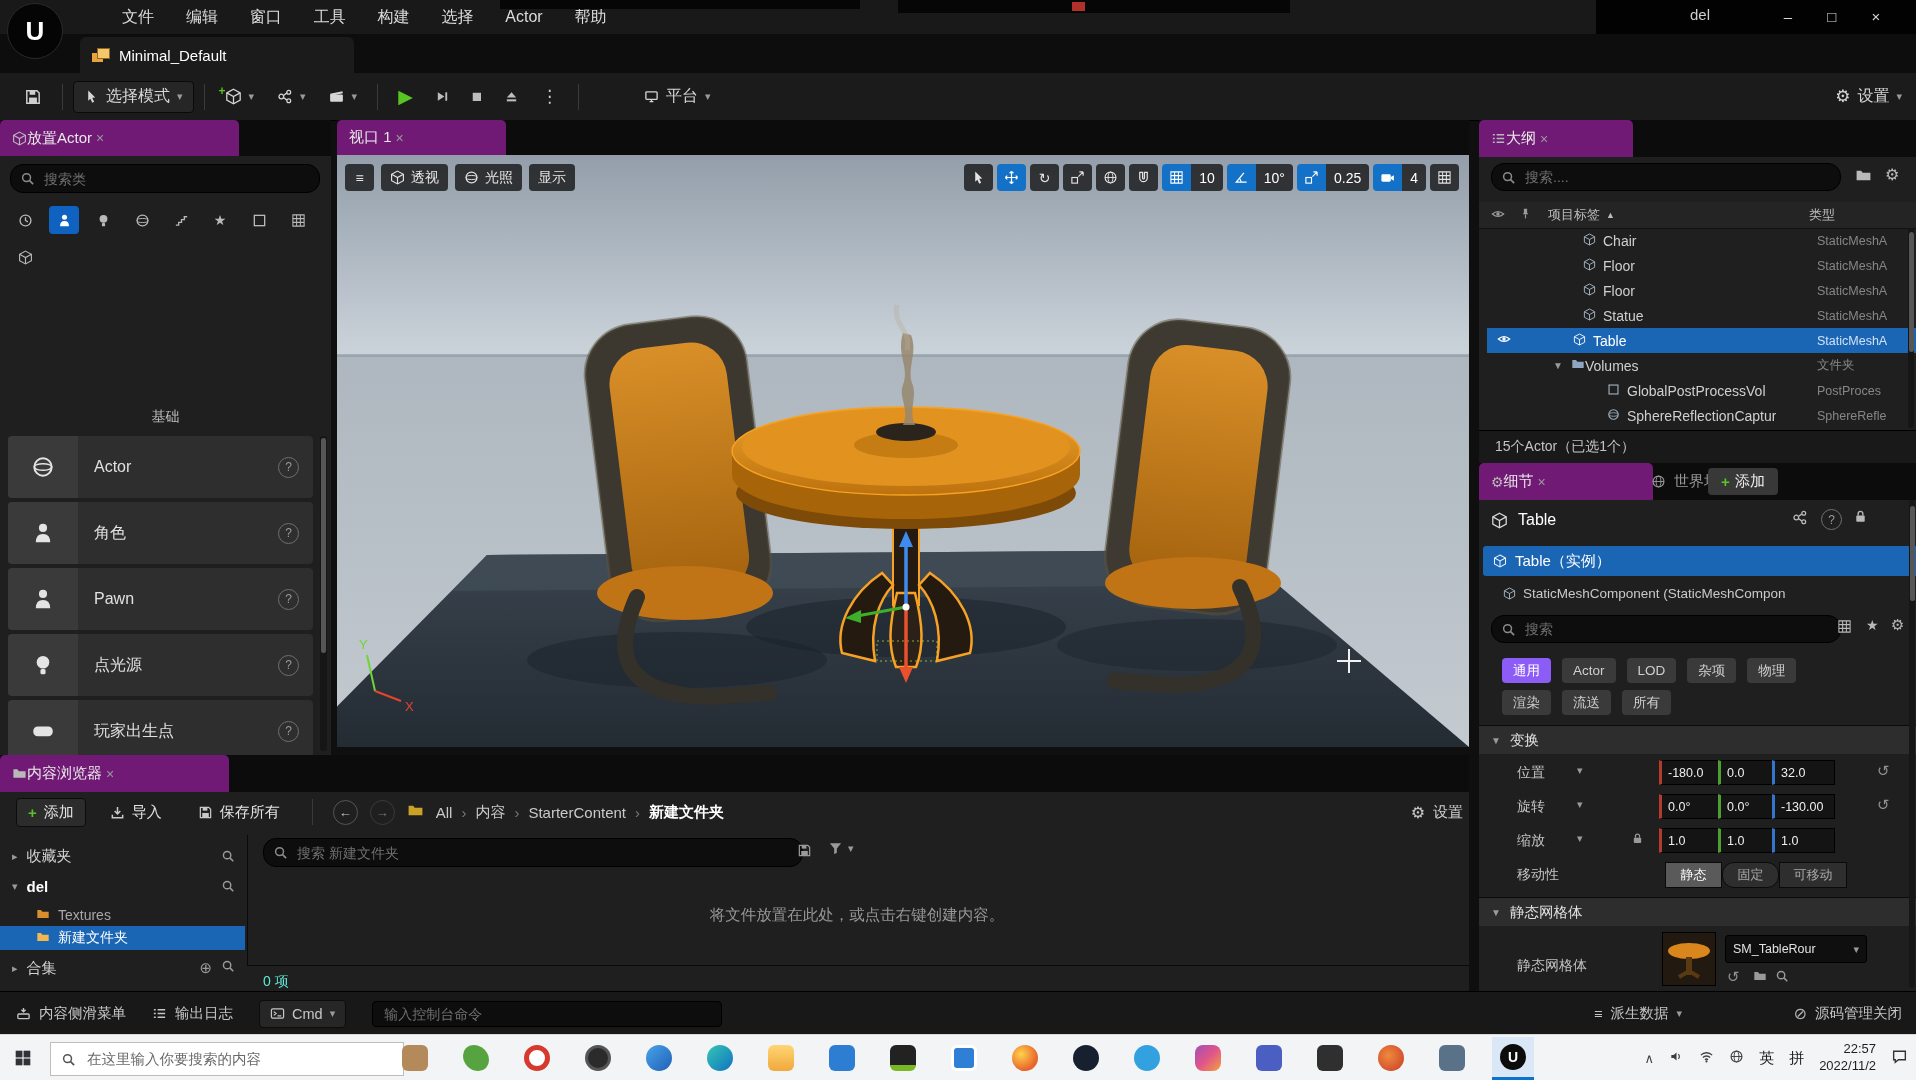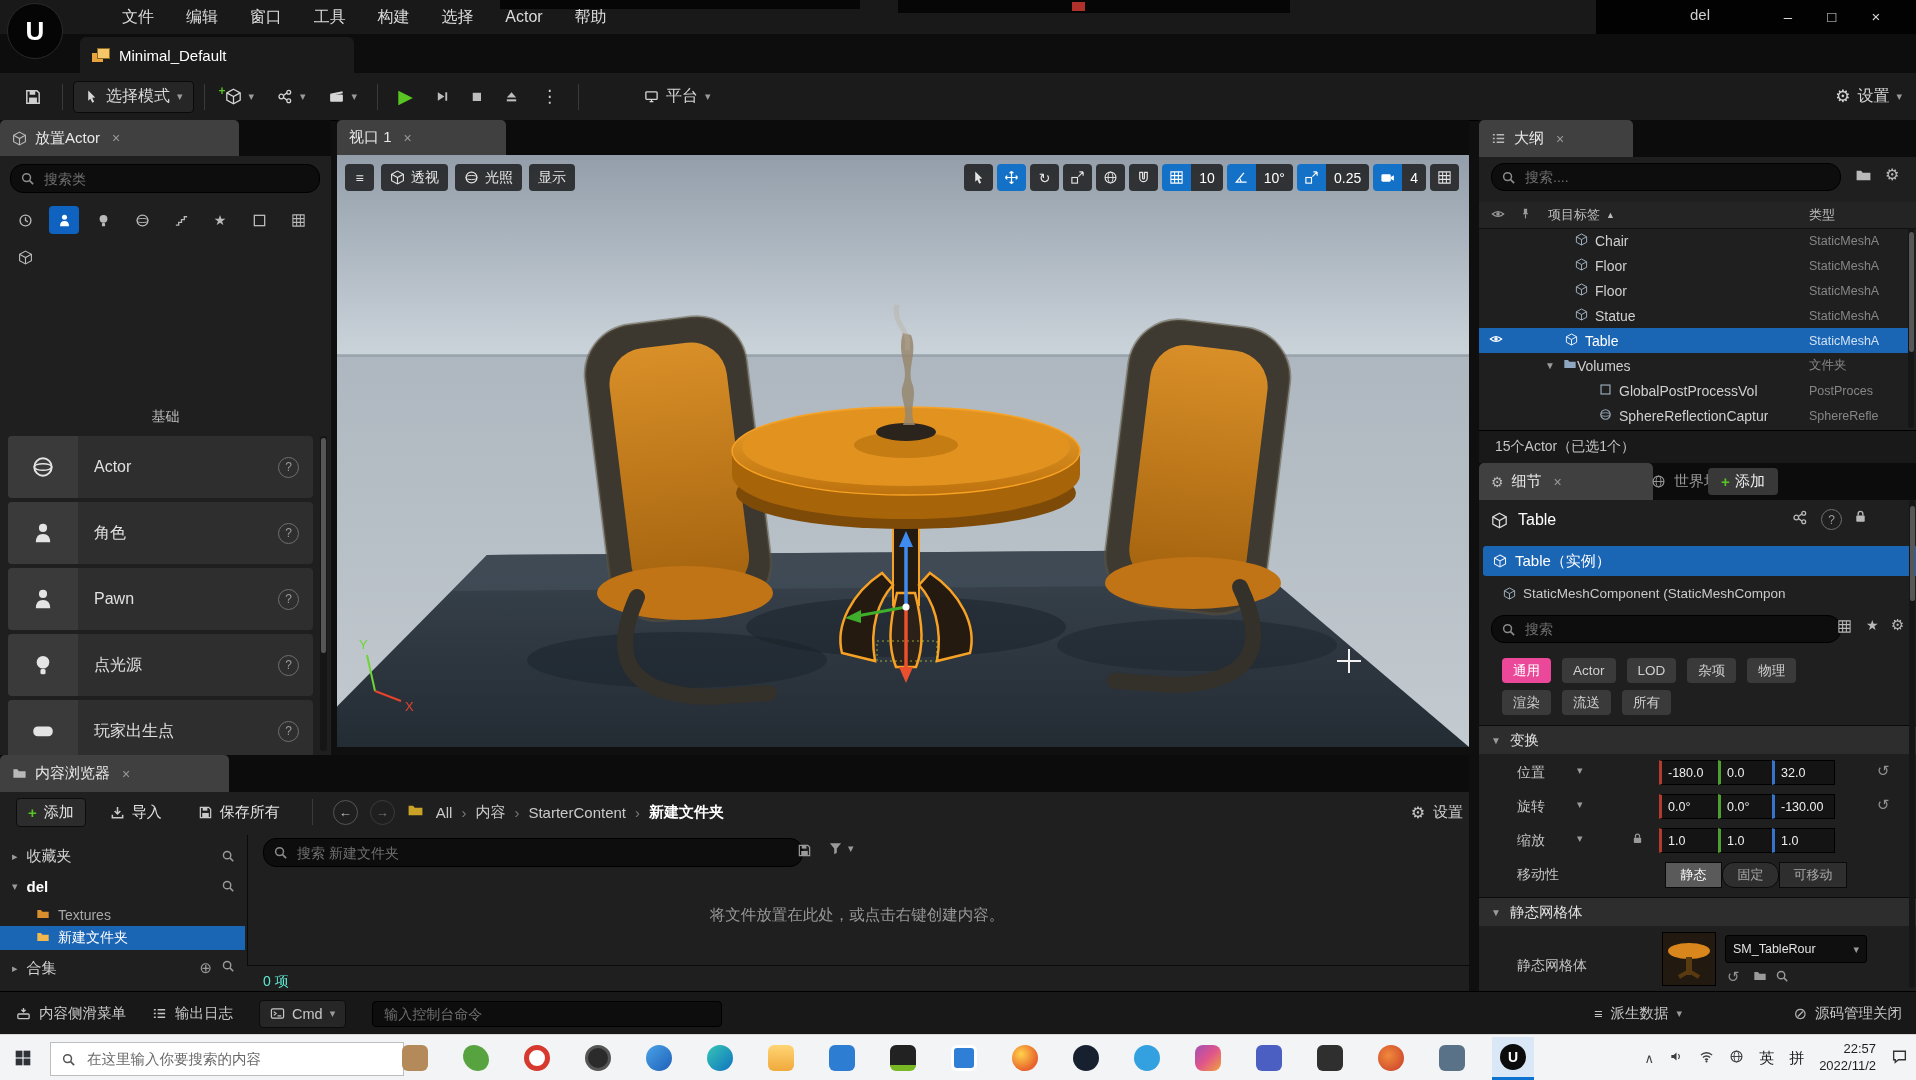--- a/index.html
+++ b/index.html
@@ -33,21 +33,21 @@
   .tbtn{height:30px;display:flex;align-items:center;gap:7px;padding:0 10px;border-radius:4px;color:#d6d6d6;font-size:16px;}
   .tbtn.box{background:#262626;border:1px solid #0a0a0a;}
   .vsep{width:1px;height:26px;background:#3a3a3a;margin:0 8px;}
   .chev{font-size:11px;color:#9a9a9a;}
   .playtri{color:#58c523;font-size:19px;}
   .greyico{color:#bdbdbd;}
   .kebab{font-size:17px;color:#cfcfcf;}
 
   
   .tabstrip{background:#0c0c0c;}
-  .ptab{height:100%;background:#404040;display:flex;align-items:center;gap:8px;padding:0 12px;color:#e8e8e8;font-size:15px;border-radius:5px 5px 0 0;}
+  .ptab{height:100%;background:#701a75;display:flex;align-items:center;gap:0;padding:0 12px;color:#e8e8e8;font-size:15px;border-radius:5px 5px 0 0;}
   .ptab .x{color:#9a9a9a;font-size:14px;margin-left:4px;}
   .searchpill{background:#0d0d0d;border:1px solid #000;border-radius:13px;display:flex;align-items:center;gap:7px;padding:0 9px;color:#7a7a7a;}
   .searchpill input{background:transparent;border:0;color:#cfcfcf;font-size:14px;width:100%;font-family:inherit;}
   .searchpill input::placeholder{color:#6f6f6f;}
 
   
   #place-panel{left:0;top:120px;width:331px;height:635px;background:#1f1f1f;overflow:hidden;}
   #place-tabstrip{left:0;top:0;width:331px;height:36px;}
   #pa-cats{left:10px;top:86px;width:311px;display:flex;gap:9px;flex-wrap:wrap;}
   .catic{width:30px;height:28px;border-radius:4px;display:flex;align-items:center;justify-content:center;color:#b9b9b9;}
@@ -71,36 +71,36 @@
   .vpval{height:27px;background:rgba(18,18,18,0.78);border-radius:0 4px 4px 0;display:flex;align-items:center;padding:0 8px;color:#fff;font-size:14px;}
   .vpico-b{width:29px;height:27px;background:#1372c8;border-radius:4px 0 0 4px;display:flex;align-items:center;justify-content:center;color:#fff;}
   #vp-right-tools{position:absolute;right:10px;top:9px;display:flex;gap:4px;align-items:center;}
   #vp-left-tools{position:absolute;left:8px;top:9px;display:flex;gap:7px;align-items:center;}
   #crosshair span{position:absolute;background:#f2f2f2;}
 
   
   #right-col{left:1479px;top:120px;width:437px;height:871px;background:#1f1f1f;overflow:hidden;}
   #outl-tabstrip{left:0;top:0;width:437px;height:37px;}
   .colhdr{color:#bdbdbd;font-size:13px;}
-  .o-row{position:absolute;left:0;width:430px;height:25px;display:flex;align-items:center;font-size:14px;color:#cfcfcf;}
+  .o-row{position:absolute;left:8px;width:430px;height:25px;display:flex;align-items:center;font-size:14px;color:#cfcfcf;}
   .o-row .typ{position:absolute;left:330px;width:98px;color:#868686;font-size:12.5px;white-space:nowrap;overflow:hidden;}
   .o-row.sel{background:#1b65b5;color:#fff;}
   .o-row.sel .typ{color:#cfe2f5;}
   .o-cube{color:#9fb0bf;margin-right:7px;}
   #outl-footer{left:0;top:310px;width:437px;height:32px;background:#191919;border-top:1px solid #000;display:flex;align-items:center;padding-left:16px;font-size:14px;color:#c4c4c4;}
 
   
   #details{left:0;top:343px;width:437px;height:528px;}
   .dtab-strip{position:absolute;left:0;top:0;width:437px;height:37px;background:#0c0c0c;}
   #add-btn{position:absolute;left:229px;top:5px;width:70px;height:27px;background:#383838;border-radius:4px;display:flex;align-items:center;justify-content:center;gap:5px;color:#eee;font-size:15px;}
   #add-btn .plus{color:#58c523;font-weight:bold;}
   .inst-row{position:absolute;left:4px;top:83px;width:429px;height:30px;background:#1b65b5;border-radius:3px;display:flex;align-items:center;gap:8px;padding-left:10px;color:#fff;font-size:15px;}
   .comp-row{position:absolute;left:24px;top:117px;width:409px;height:26px;display:flex;align-items:center;gap:7px;color:#c9c9c9;font-size:13.5px;white-space:nowrap;overflow:hidden;}
   .chip{height:25px;border-radius:4px;background:#3a3a3a;color:#cfcfcf;font-size:13.5px;display:flex;align-items:center;padding:0 11px;}
-  .chip.sel{background:#ec4899;color:#fff;}
+  .chip.sel{background:#8b5cf6;color:#fff;}
   .sechdr{position:absolute;left:0;width:437px;height:28px;background:#2d2d2d;border-top:1px solid #0a0a0a;display:flex;align-items:center;gap:9px;padding-left:12px;color:#e2e2e2;font-size:14.5px;}
   .prow-label{position:absolute;left:38px;color:#c2c2c2;font-size:14px;}
   .numfield{position:absolute;height:23px;background:#141414;border:1px solid #000;border-left:3px solid #888;display:flex;align-items:center;padding:0 6px;font-size:12.5px;color:#eee;white-space:nowrap;overflow:hidden;}
   .numfield.rd{border-left-color:#b23b2e;} .numfield.gn{border-left-color:#4f9e31;} .numfield.bl{border-left-color:#3574c9;}
   .undo{position:absolute;color:#8f8f8f;font-size:15px;}
   .mob-btn{height:24px;display:flex;align-items:center;justify-content:center;font-size:13px;background:#2e2e2e;color:#a8a8a8;border:1px solid #0a0a0a;}
   .mob-btn.sel{background:#5a5a5a;color:#fff;}
 
   
   #cb{left:0;top:755px;width:1469px;height:236px;background:#1f1f1f;overflow:hidden;}

